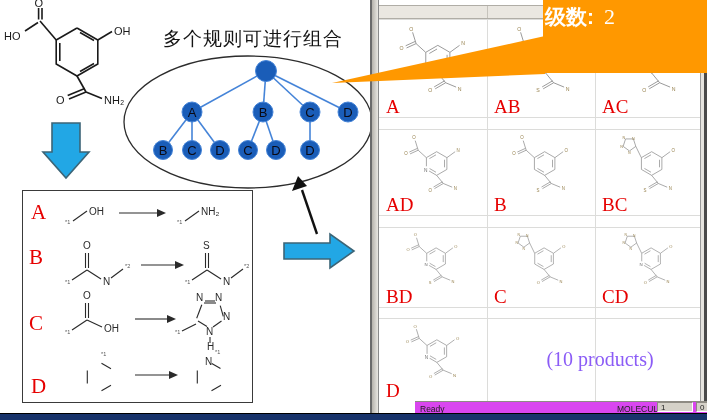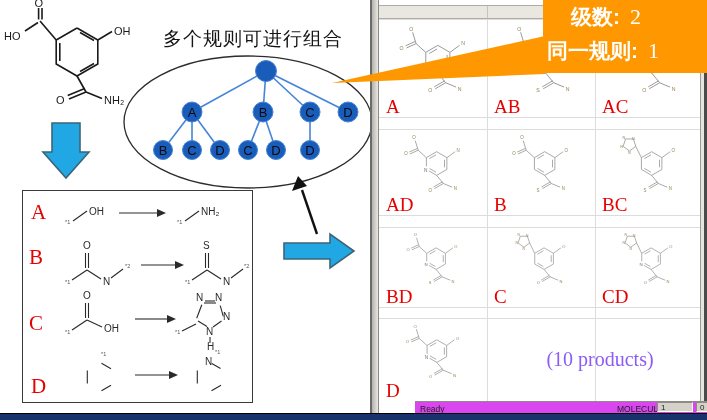--- a/index.html
+++ b/index.html
@@ -575,21 +575,18 @@
       <line x1="6" y1="10" x2="10" y2="6" stroke="#9a978f" stroke-width="1.4"></line>
     </svg>
   </div>
 </div>
 
 <svg class="abs" style="left:325px;top:25px;" width="225" height="65" viewBox="0 0 225 65">
   <polygon points="7,58 220,11 220,49" fill="#ff9800"></polygon>
 </svg>
 
 <div class="abs" id="banner">
-  <div class="bline" style="padding-left:28px;">
+  <div class="bline" style="padding-left:2px;">
     <span class="cjk">级数:</span><span class="num">2</span>
   </div>
-  <div class="bline" style="padding-left:4px;">
-    <span class="cjk">同一规则:</span><span class="num">1</span>
-  </div>
 </div>
 
 <div class="abs" id="navybar"></div>
 
 </body></html>

